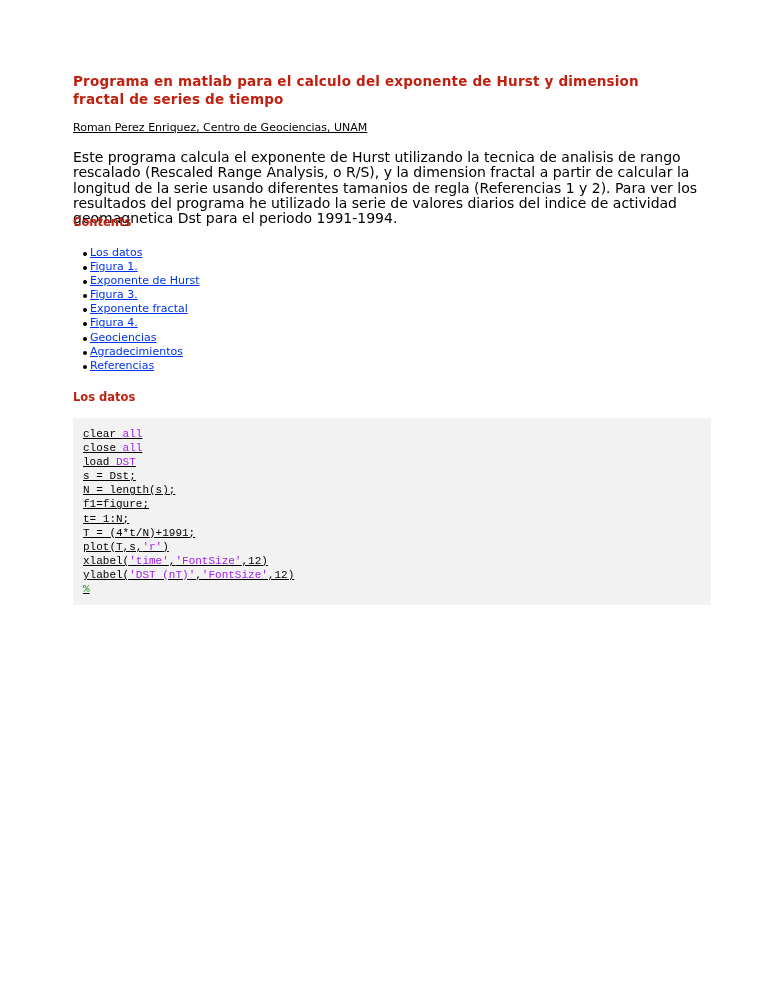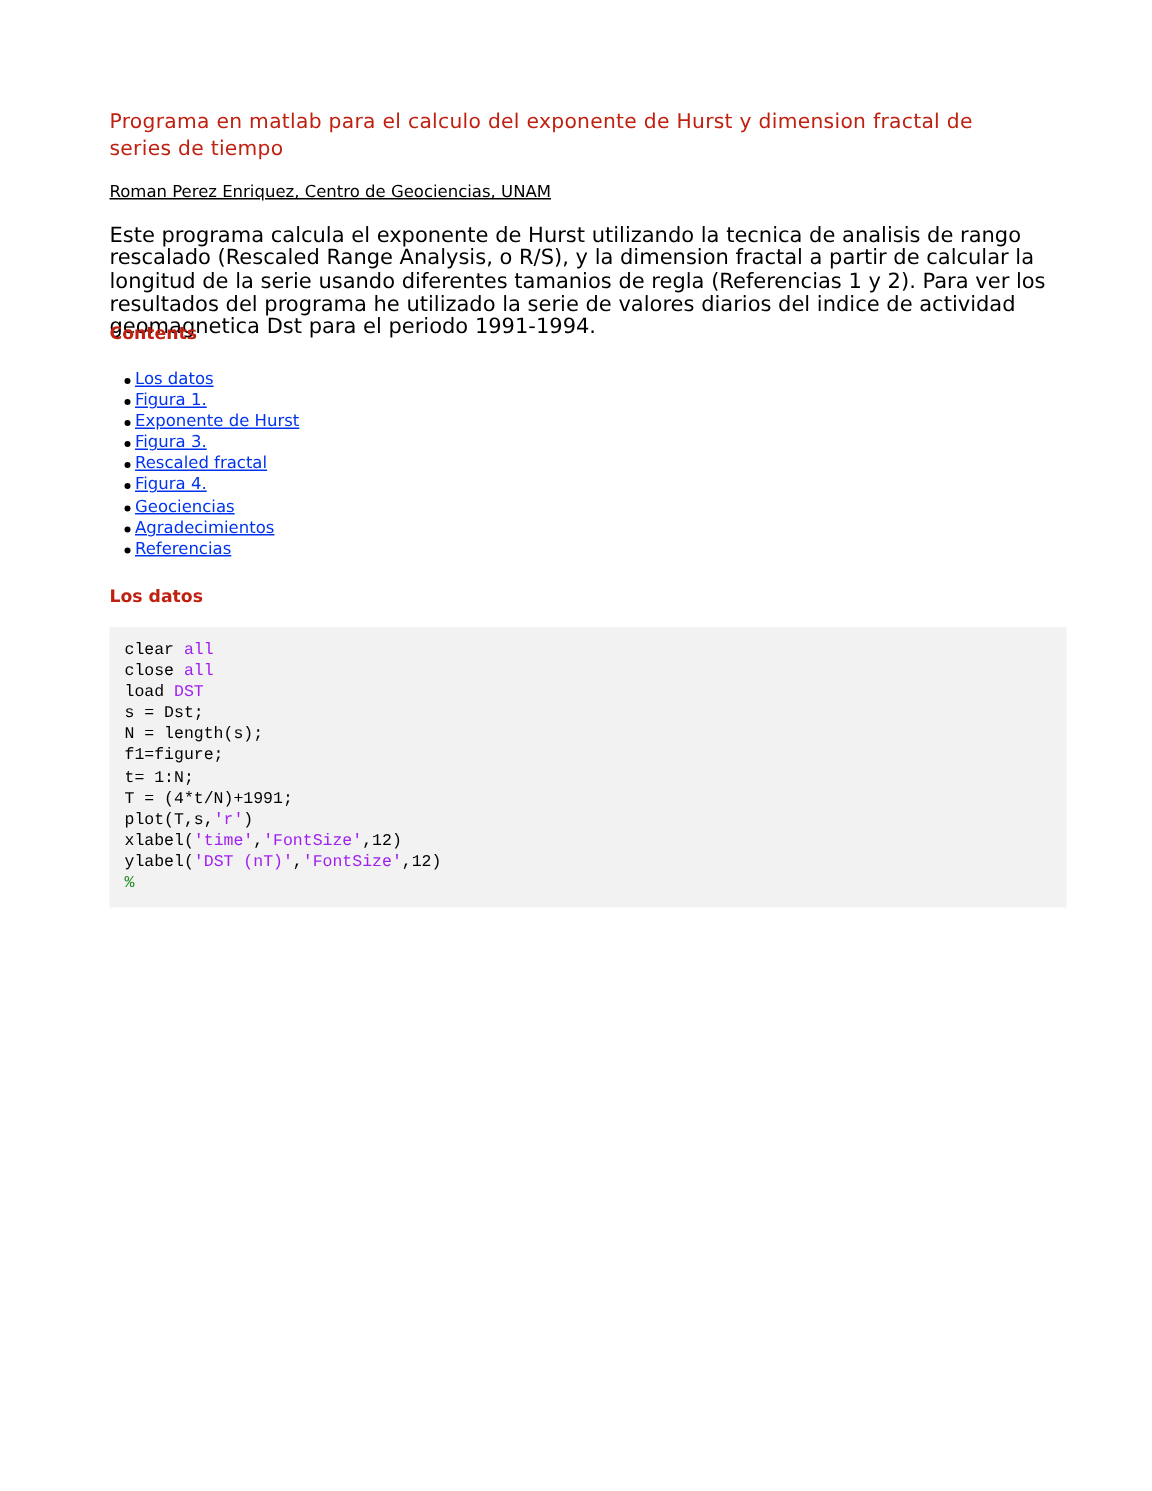--- a/index.html
+++ b/index.html
@@ -4,21 +4,21 @@
   <style>
     html, body { margin: 0; padding: 0; background: #ffffff; }
     body {
       width: 768px; height: 994px; overflow: hidden;
       font-family: "DejaVu Sans", sans-serif;
       color: #000000;
     }
     .content { position: absolute; left: 73px; top: 0; width: 640px; }
     h1 {
       position: absolute; left: 0; top: 72px; margin: 0; width: 600px;
-      font-size: 13.5px; font-weight: normal; line-height: 18px;
+      font-size: 13.5px; font-weight: bold; line-height: 18px;
       color: #c02010; letter-spacing: 0.2px;
     }
     .author {
       position: absolute; left: 0; top: 120px; margin: 0;
       font-size: 11px; line-height: 16px; text-decoration: underline;
     }
     .intro {
       position: absolute; left: 0; top: 150px; margin: 0; width: 640px;
       font-size: 14px; line-height: 15.3px;
     }
@@ -39,39 +39,40 @@
     }
     ul.toc li a { color: #0033ee; text-decoration: underline; }
     .codebox {
       position: absolute; left: 0; top: 418px; width: 638px; height: 187px;
       background: #f2f2f2;
     }
     .codebox pre {
       margin: 0; padding: 9px 0 0 10px;
       font-family: "Liberation Mono", monospace; font-size: 11px; line-height: 14.1px;
       color: #000;
+      text-decoration: underline;
     }
     .str { color: #a020f0; }
     .cmt { color: #228b22; }
   </style>
 </head>
 <body>
 
 <div class="content">
   <h1>Programa en matlab para el calculo del exponente de Hurst y dimension fractal de series de tiempo</h1>
   <p class="author">Roman Perez Enriquez, Centro de Geociencias, UNAM</p>
   <p class="intro">Este programa calcula el exponente de Hurst utilizando la tecnica de analisis de rango rescalado (Rescaled Range Analysis, o R/S), y la dimension fractal a partir de calcular la longitud de la serie usando diferentes tamanios de regla (Referencias 1 y 2). Para ver los resultados del programa he utilizado la serie de valores diarios del indice de actividad geomagnetica Dst para el periodo 1991-1994.</p>
 
   <h2 id="h-contents">Contents</h2>
   <ul class="toc">
     <li><span class="bullet"></span><a href="#">Los datos</a></li>
     <li><span class="bullet"></span><a href="#">Figura 1.</a></li>
     <li><span class="bullet"></span><a href="#">Exponente de Hurst</a></li>
     <li><span class="bullet"></span><a href="#">Figura 3.</a></li>
-    <li><span class="bullet"></span><a href="#">Rescaled fractal</a></li>
+    <li><span class="bullet"></span><a href="#">Exponente fractal</a></li>
     <li><span class="bullet"></span><a href="#">Figura 4.</a></li>
     <li><span class="bullet"></span><a href="#">Geociencias</a></li>
     <li><span class="bullet"></span><a href="#">Agradecimientos</a></li>
     <li><span class="bullet"></span><a href="#">Referencias</a></li>
   </ul>
 
   <h2 id="h-losdatos">Los datos</h2>
   <div class="codebox">
 <pre><span>clear </span><span class="str">all</span>
 <span>close </span><span class="str">all</span>

